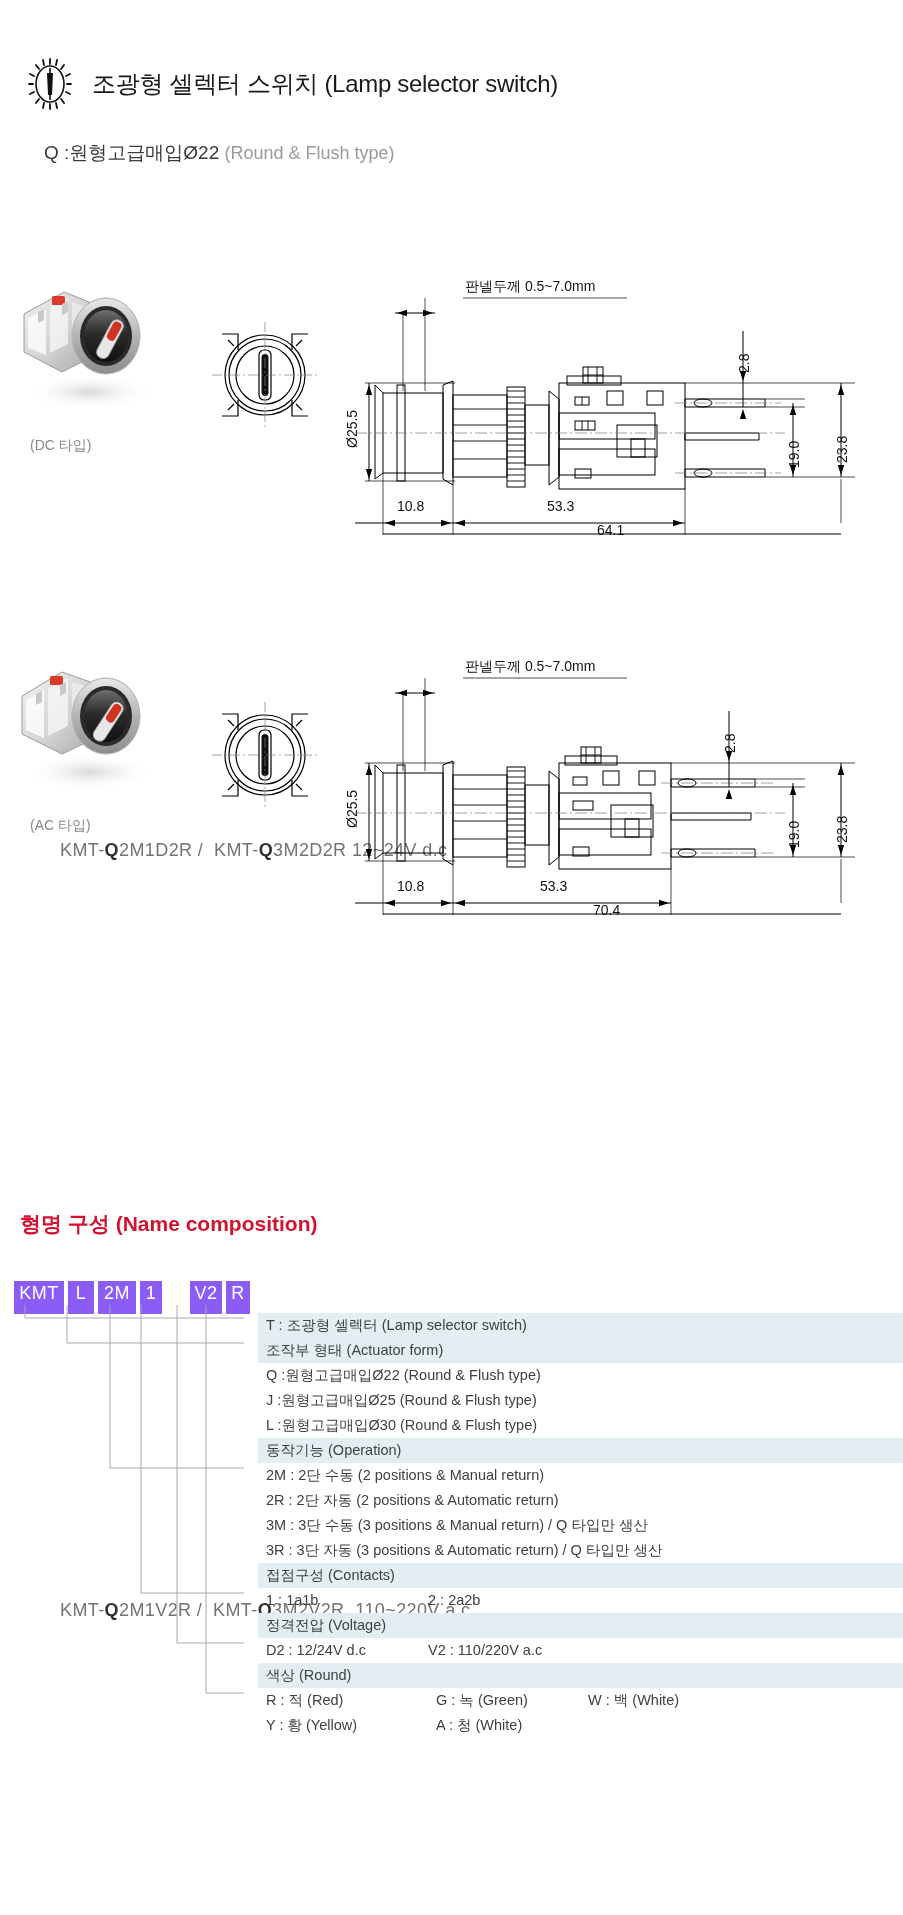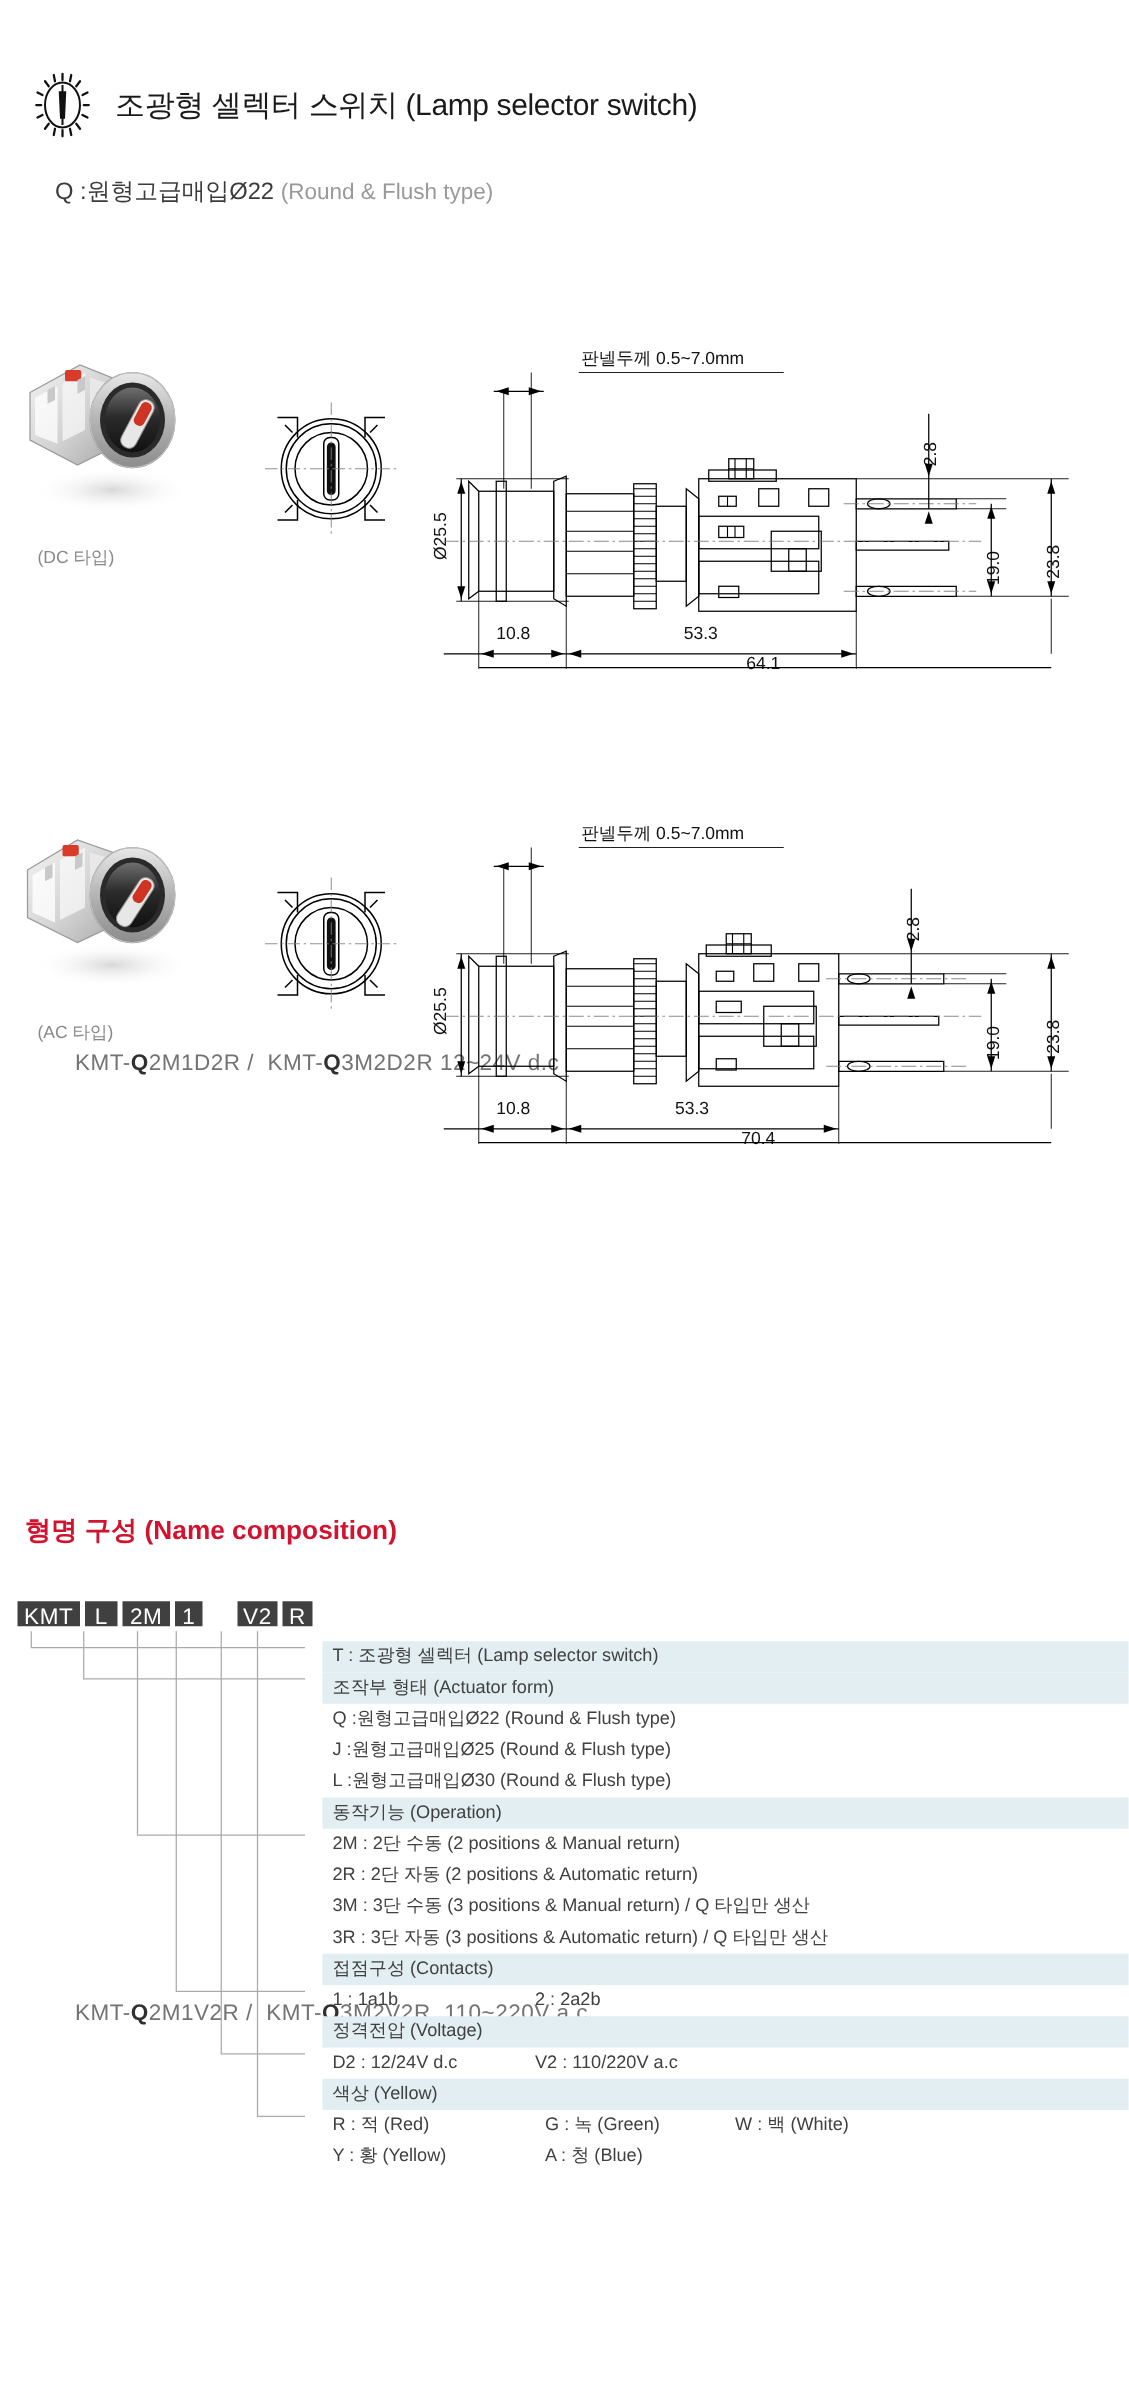--- a/index.html
+++ b/index.html
@@ -102,25 +102,25 @@
   }
   .code-row {
     position: absolute;
     left: 14px;
     top: 1281px;
     display: flex;
     align-items: flex-start;
     gap: 4px;
   }
   .code-box {
-    background: #404040;
+    background: #8b5cf6;
     color: #ffffff;
     font-size: 18px;
     line-height: 24px;
-    height: 20px;
+    height: 33px;
     text-align: center;
     letter-spacing: 0.5px;
   }
   .cb-kmt { width: 50px; }
   .cb-l   { width: 26px; }
   .cb-2m  { width: 38px; }
   .cb-1   { width: 22px; }
   .cb-v2  { width: 32px; margin-left: 24px; }
   .cb-r   { width: 24px; }
 
@@ -634,23 +634,23 @@
   <div class="nc-row head">접점구성 (Contacts)</div>
   <div class="nc-row item">
     <span>1 : 1a1b</span>
     <span class="colc2">2 : 2a2b</span>
   </div>
   <div class="nc-row head">정격전압 (Voltage)</div>
   <div class="nc-row item">
     <span>D2 : 12/24V d.c</span>
     <span class="colv2">V2 : 110/220V a.c</span>
   </div>
-  <div class="nc-row head">색상 (Yellow)</div>
+  <div class="nc-row head">색상 (Round)</div>
   <div class="nc-row item">
     <span>R : 적 (Red)</span>
     <span class="colg">G : 녹 (Green)</span>
     <span class="colw">W : 백 (White)</span>
   </div>
   <div class="nc-row item">
     <span>Y : 황 (Yellow)</span>
-    <span class="colg">A : 청 (Blue)</span>
+    <span class="colg">A : 청 (White)</span>
   </div>
 </div>
 
 </body></html>

